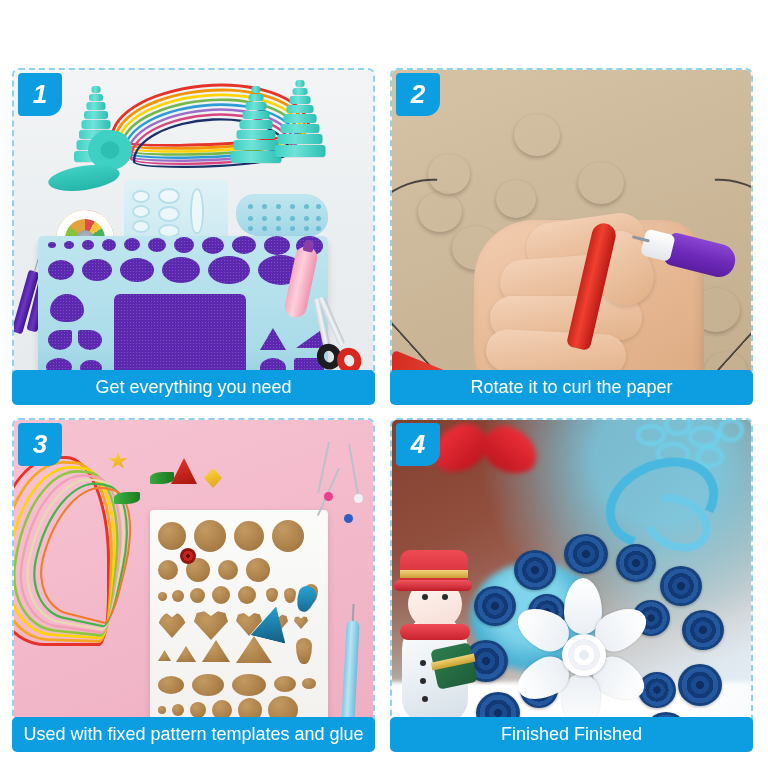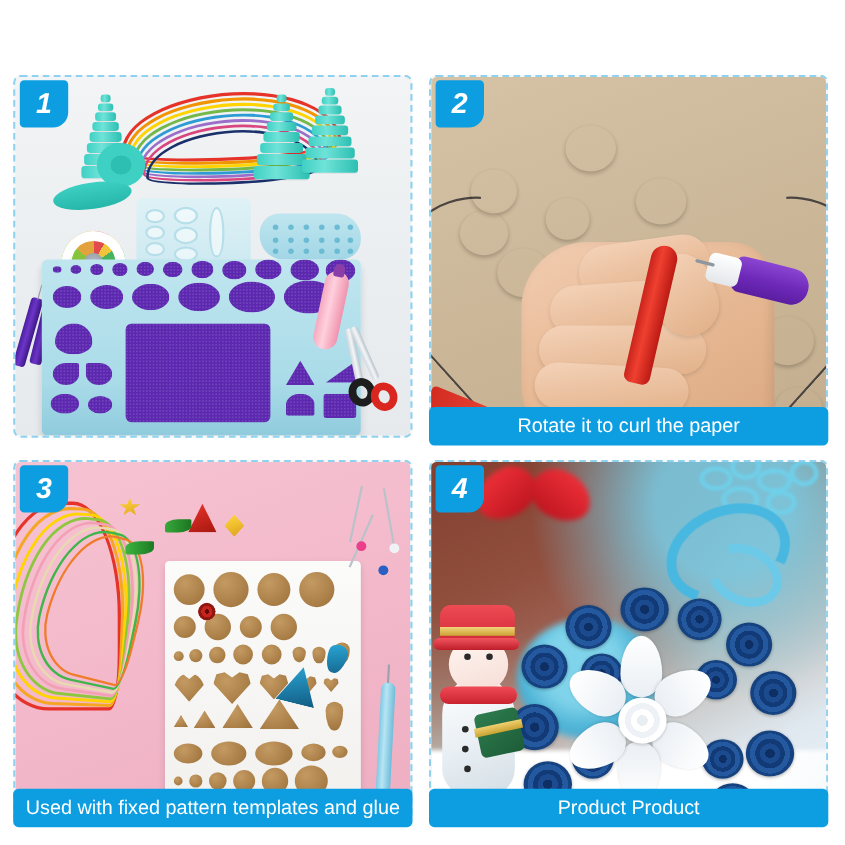--- a/index.html
+++ b/index.html
@@ -787,17 +787,18 @@
         <div class="scarf"></div>
         <div class="hat"></div>
         <div class="band"></div>
         <div class="brim"></div>
         <div class="gift"></div>
       </div>
     </div>
     <div class="badge">4</div>
   </div>
 
+  <div class="caption" id="caption-1">Get everything you need</div>
   <div class="caption" id="caption-2">Rotate it to curl the paper</div>
   <div class="caption" id="caption-3">Used with fixed pattern templates and glue</div>
-  <div class="caption" id="caption-4">Product Product</div>
+  <div class="caption" id="caption-4">Finished Finished</div>
 
 </div>
 
 </body></html>

